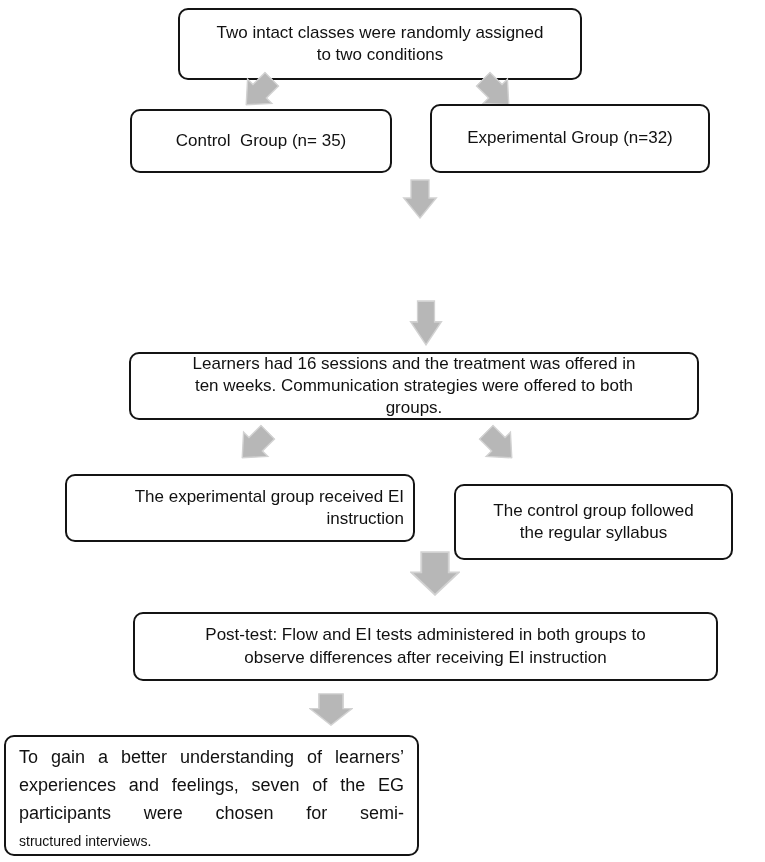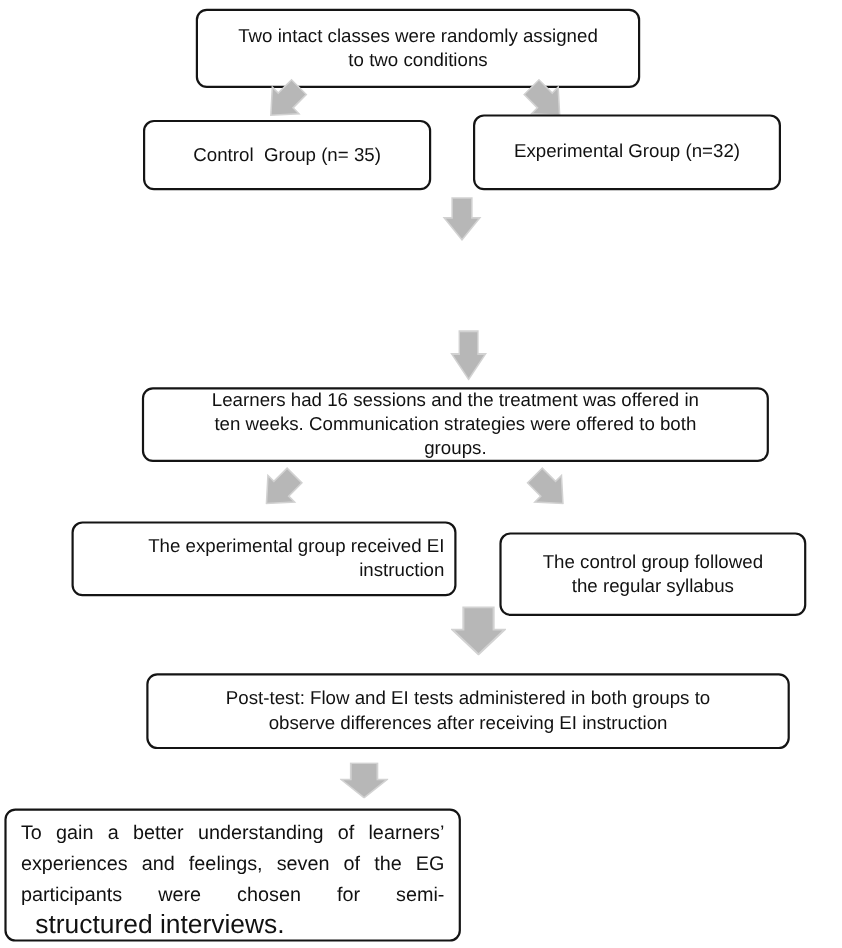--- a/index.html
+++ b/index.html
@@ -35,24 +35,23 @@
     text-align: left;
     padding: 6px 13px 4px 13px;
   }
   .node.para .jline {
     font-size: 18px;
     line-height: 28px;
     text-align: justify;
     text-align-last: justify;
   }
   .node.para .jline-last {
-    font-size: 24px;
+    font-size: 14px;
     line-height: 28px;
     text-align: left;
-    margin-left: 13px;
   }
   .arrow {
     position: absolute;
   }
   .arrow polygon {
     fill: var(--arrow-fill, #b7b7b7);
     stroke: var(--arrow-stroke, #d2d2d2);
     stroke-width: 1.5;
   }
   .rot-dl { transform: rotate(45deg); }

